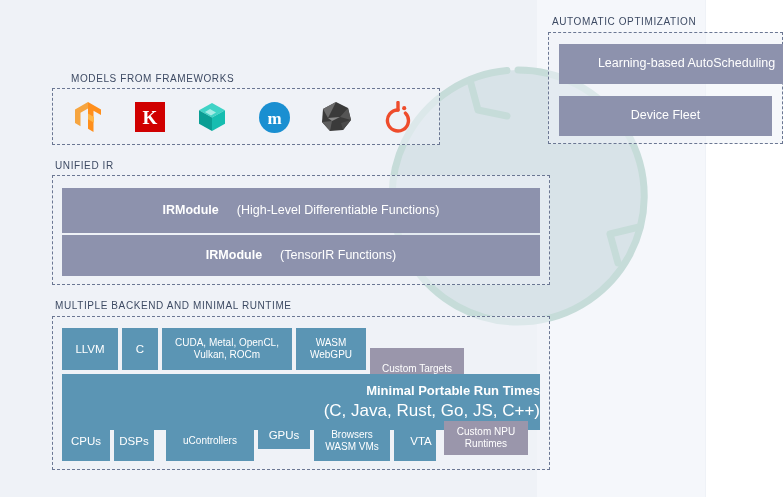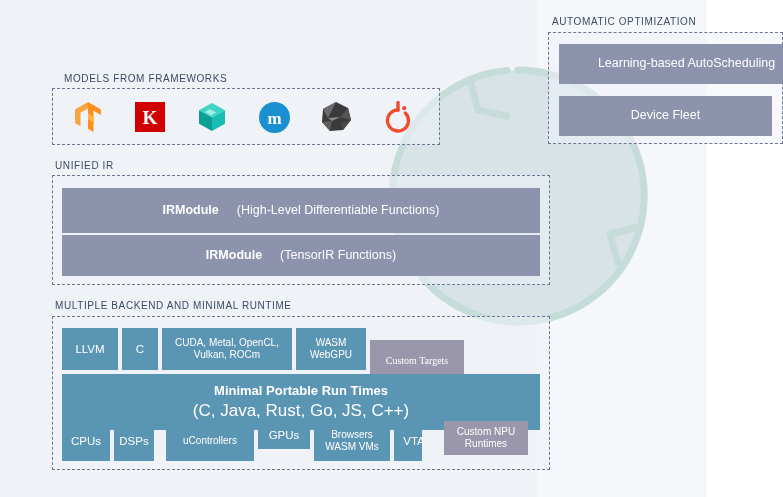--- a/index.html
+++ b/index.html
@@ -91,21 +91,21 @@
   <div class="band-light"></div>
   <div class="band-white"></div>
 
   <svg class="cycle" viewBox="0 0 272 272">
     <circle cx="136" cy="136" r="126" fill="#d8e3e8"></circle>
     <path d="M 136 10 A 126 126 0 1 1 125 10.5" fill="none" stroke="#c6dcd9" stroke-width="7" stroke-linecap="round"></path>
     <path d="M 88 20 L 96 50 L 125 56" fill="none" stroke="#c6dcd9" stroke-width="7" stroke-linecap="round" stroke-linejoin="round"></path>
     <path d="M 257 167 L 228 174 L 236 203" fill="none" stroke="#c6dcd9" stroke-width="7" stroke-linecap="round" stroke-linejoin="round"></path>
   </svg>
 
-  <div class="caption" style="left:64px; top:73px;">MODELS FROM FRAMEWORKS</div>
+  <div class="caption" style="left:71px; top:73px;">MODELS FROM FRAMEWORKS</div>
 
   <div class="dashed" style="left:52px; top:88px; width:388px; height:57px;"></div>
 
   <div class="logo-cell" style="left:66px; top:96px; width:44px; height:42px;">
     <svg width="32" height="34" viewBox="0 0 32 34">
       <path d="M16 2 L29 9.5 L29 15 L21.5 10.8 L21.5 32 L16 28.8 Z" fill="#ff8f1c"></path>
       <path d="M16 2 L3 9.5 L3 23 L8.5 26.2 L8.5 12.7 L16 8.4 Z" fill="#f6a540"></path>
       <path d="M16 13.5 L22 17 L22 22.8 L16 19.3 Z" fill="#ffb648"></path>
     </svg>
   </div>
@@ -171,34 +171,34 @@
   <div class="caption" style="left:55px; top:300px;">MULTIPLE BACKEND AND MINIMAL RUNTIME</div>
 
   <div class="dashed" style="left:52px; top:316px; width:498px; height:154px;"></div>
 
   <div class="steel" style="left:62px; top:328px; width:56px; height:42px;">LLVM</div>
   <div class="steel" style="left:122px; top:328px; width:36px; height:42px;">C</div>
   <div class="steel small" style="left:162px; top:328px; width:130px; height:42px; white-space:pre-line;">CUDA, Metal, OpenCL,
 Vulkan, ROCm</div>
   <div class="steel small" style="left:296px; top:328px; width:70px; height:42px; white-space:pre-line;">WASM
 WebGPU</div>
-  <div class="steel mauve small" style="left:370px; top:340px; width:94px; height:42px;font-family:Liberation Serif, serif;">Custom Targets</div>
-
-  <div class="steel" style="left:62px; top:374px; width:478px; height:56px; flex-direction:column;">
+  <div class="steel mauve small" style="left:370px; top:348px; width:94px; height:42px;">Custom Targets</div>
+
+  <div class="steel" style="left:62px; top:374px; width:478px; height:56px; flex-direction:column;align-items:flex-end;">
     <span class="runtime-title">Minimal Portable Run Times</span>
     <span class="runtime-sub">(C, Java, Rust, Go, JS, C++)</span>
   </div>
 
   <div class="steel" style="left:62px; top:421px; width:48px; height:40px;">CPUs</div>
   <div class="steel" style="left:114px; top:421px; width:40px; height:40px;">DSPs</div>
   <div class="steel small" style="left:166px; top:421px; width:88px; height:40px;">uControllers</div>
   <div class="steel" style="left:258px; top:421px; width:52px; height:28px;">GPUs</div>
   <div class="steel small" style="left:314px; top:421px; width:76px; height:40px; white-space:pre-line;">Browsers
 WASM VMs</div>
-  <div class="steel" style="left:394px; top:421px; width:28px; height:40px;padding-left:12px;">VTA</div>
+  <div class="steel" style="left:394px; top:421px; width:42px; height:40px;padding-left:12px;">VTA</div>
   <div class="steel mauve small" style="left:444px; top:421px; width:84px; height:34px; white-space:pre-line;">Custom NPU
 Runtimes</div>
 
   <div class="caption" style="left:552px; top:16px;">AUTOMATIC OPTIMIZATION</div>
 
   <div class="dashed" style="left:548px; top:32px; width:235px; height:112px;"></div>
 
   <div class="slate" style="position:absolute; left:559px; top:44px; width:255px; height:40px;">Learning-based AutoScheduling</div>
 
   <div class="slate" style="position:absolute; left:559px; top:96px; width:213px; height:40px;">Device Fleet</div>

